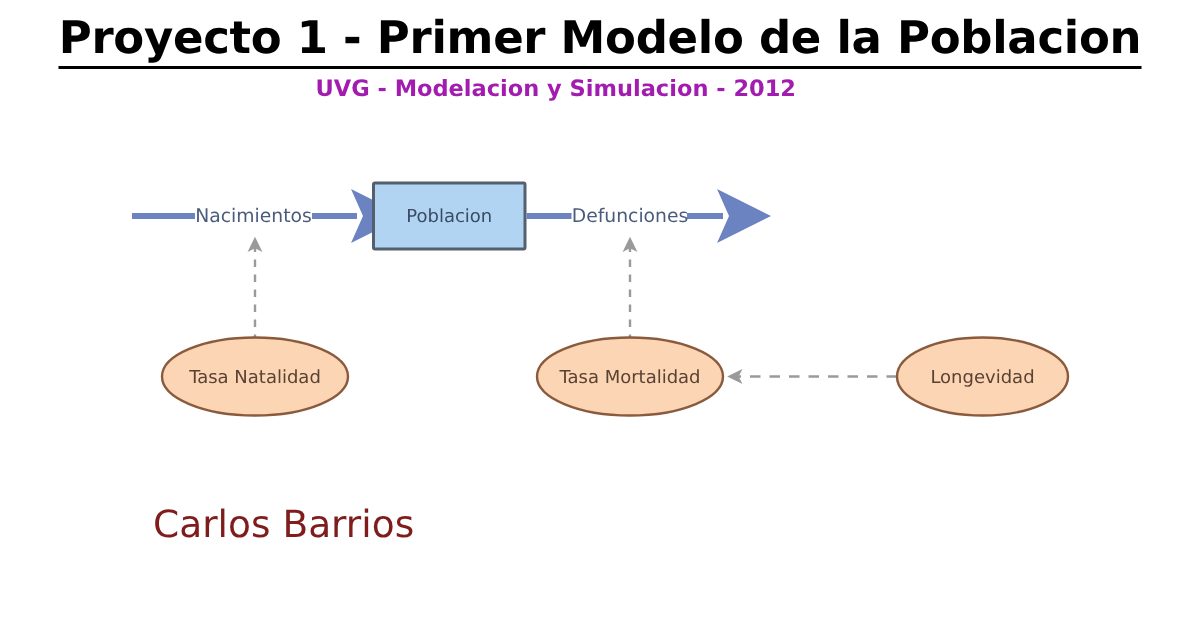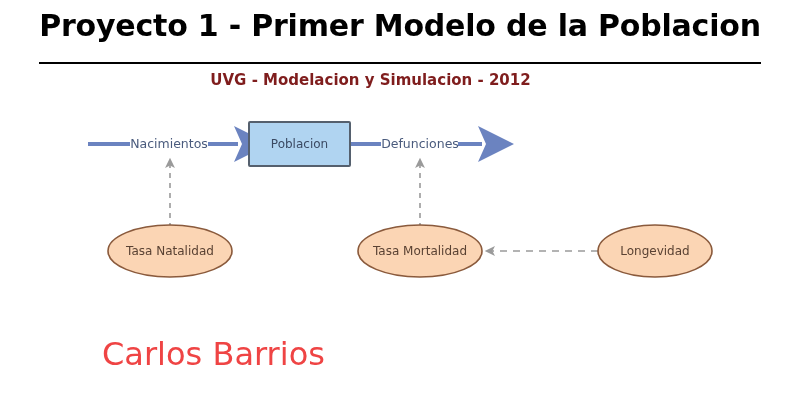--- a/index.html
+++ b/index.html
@@ -31,33 +31,33 @@
     text-align: center;
     font-family: "DejaVu Sans", sans-serif;
     font-size: 30px;
     font-weight: 700;
     color: #000000;
     letter-spacing: -0.2px;
     white-space: nowrap;
   }
   .title span.u {
     border-bottom: 2px solid #000;
-    padding-bottom: 19px;
+    padding-bottom: 1px;
   }
 
   .subtitle {
     position: absolute;
     left: 0;
-    top: 71px;
+    top: 50px;
     width: 741px;
     text-align: center;
     font-family: "DejaVu Sans", sans-serif;
     font-size: 15px;
     font-weight: 700;
-    color: #7f1d1d;
+    color: #a21caf;
     white-space: nowrap;
   }
 
   
   #diagram {
     position: absolute;
     left: 0;
     top: 0;
     width: 800px;
     height: 412px;
@@ -78,23 +78,23 @@
     font-size: 12.5px;
     fill: #4a5b7d;
   }
 
   
   .author-block {
     position: absolute;
     left: 102px;
     top: 334px;
     font-family: "DejaVu Sans", sans-serif;
-    font-size: 32px;
+    font-size: 25px;
     font-weight: 400;
-    color: #ef4444;
+    color: #7f1d1d;
     line-height: 1.25;
     white-space: nowrap;
   }
   .author-block div { white-space: nowrap; }
 </style>
 </head>
 <body>
 
 <div id="stage">
 

